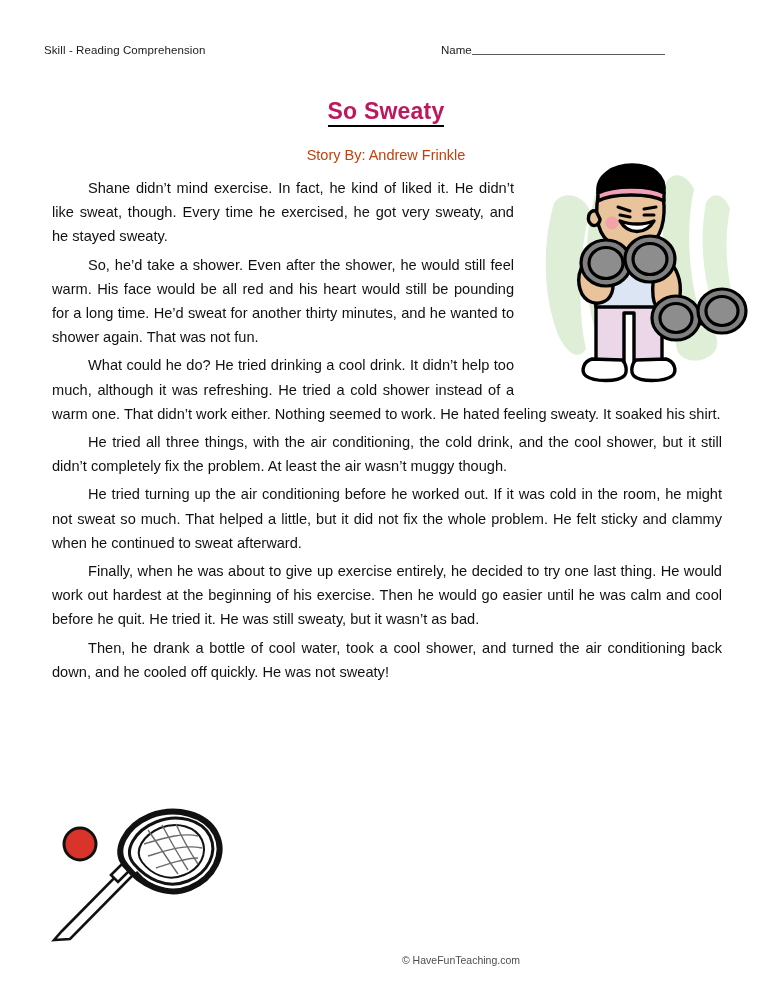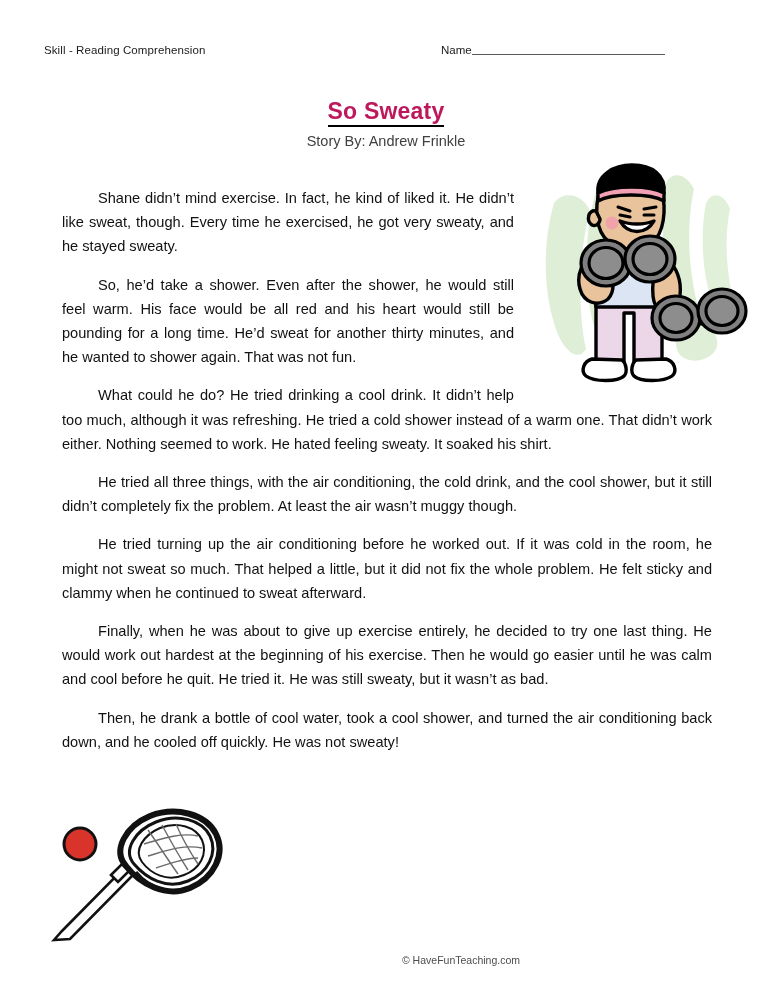--- a/index.html
+++ b/index.html
@@ -70,23 +70,23 @@
     font-weight: bold;
     letter-spacing: 0.2px;
     display: inline-block;
     border-bottom: 2.2px solid #000;
     padding-bottom: 1px;
     line-height: 1.15;
     color: #be185d;
     text-align: right;
   }
   .byline {
-    margin-top: 6px;
+    margin-top: 20px;
     font-size: 14.5px;
-    color: #404040;
+    color: #c2410c;
   }
 
   
   .boy-figure {
     position: absolute;
     top: 163px;
     left: 538px;
     width: 218px;
     height: 232px;
     pointer-events: none;
@@ -104,21 +104,21 @@
   .story {
     position: absolute;
     top: 172px;
     left: 48px;
     width: 678px;
     font-size: 14.6px;
     line-height: 24.2px;
     color: #111;
   }
   .story p {
-    margin: 14px;
+    margin: 4px;
     text-align: justify;
     text-indent: 36px;
     text-justify: inter-word;
   }
   
   .float-boy {
     float: right;
     width: 212px;
     height: 226px;
     shape-outside: inset(0);

